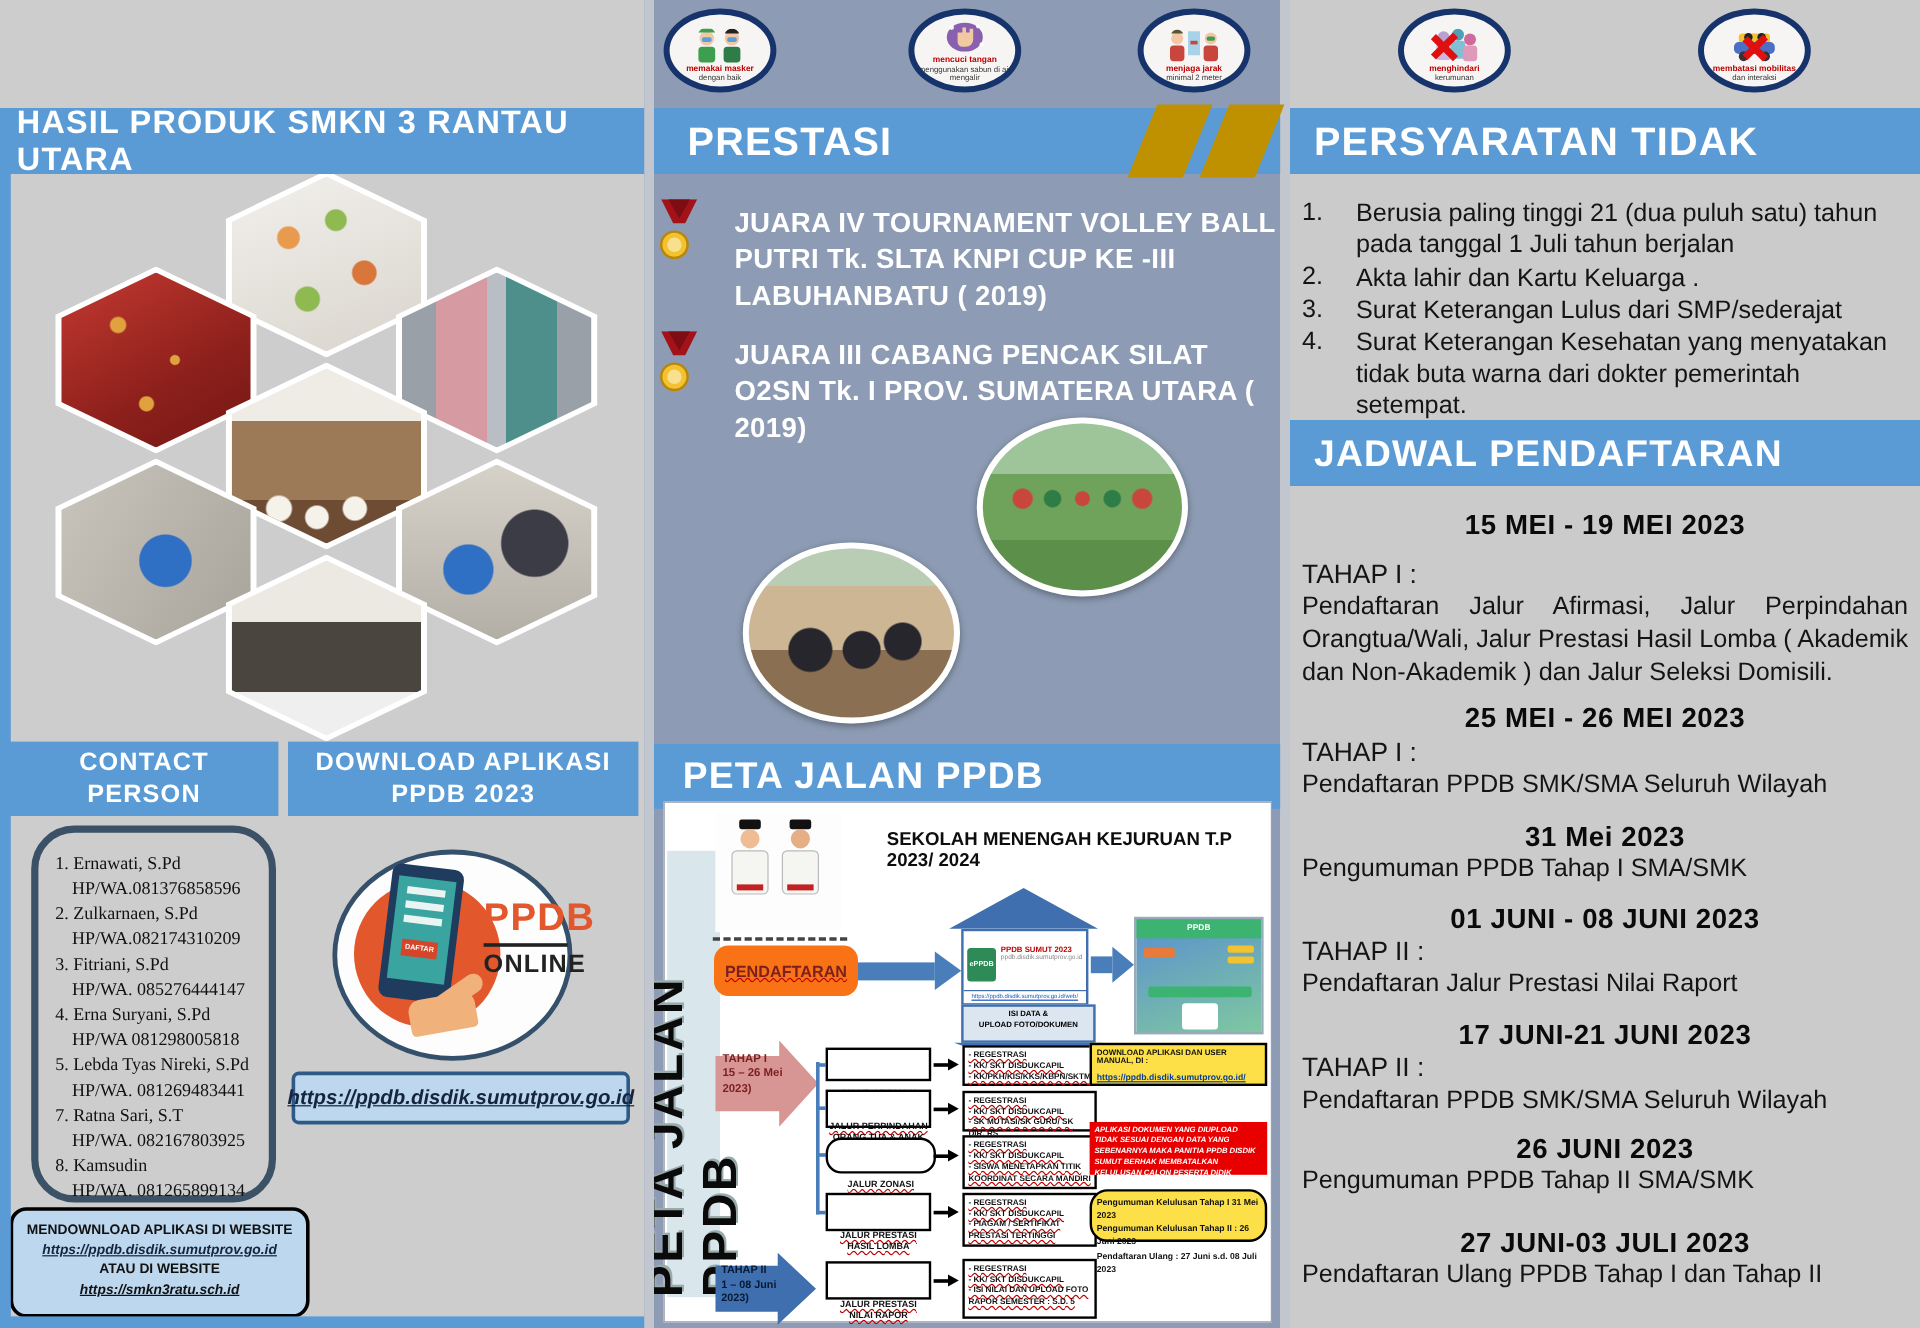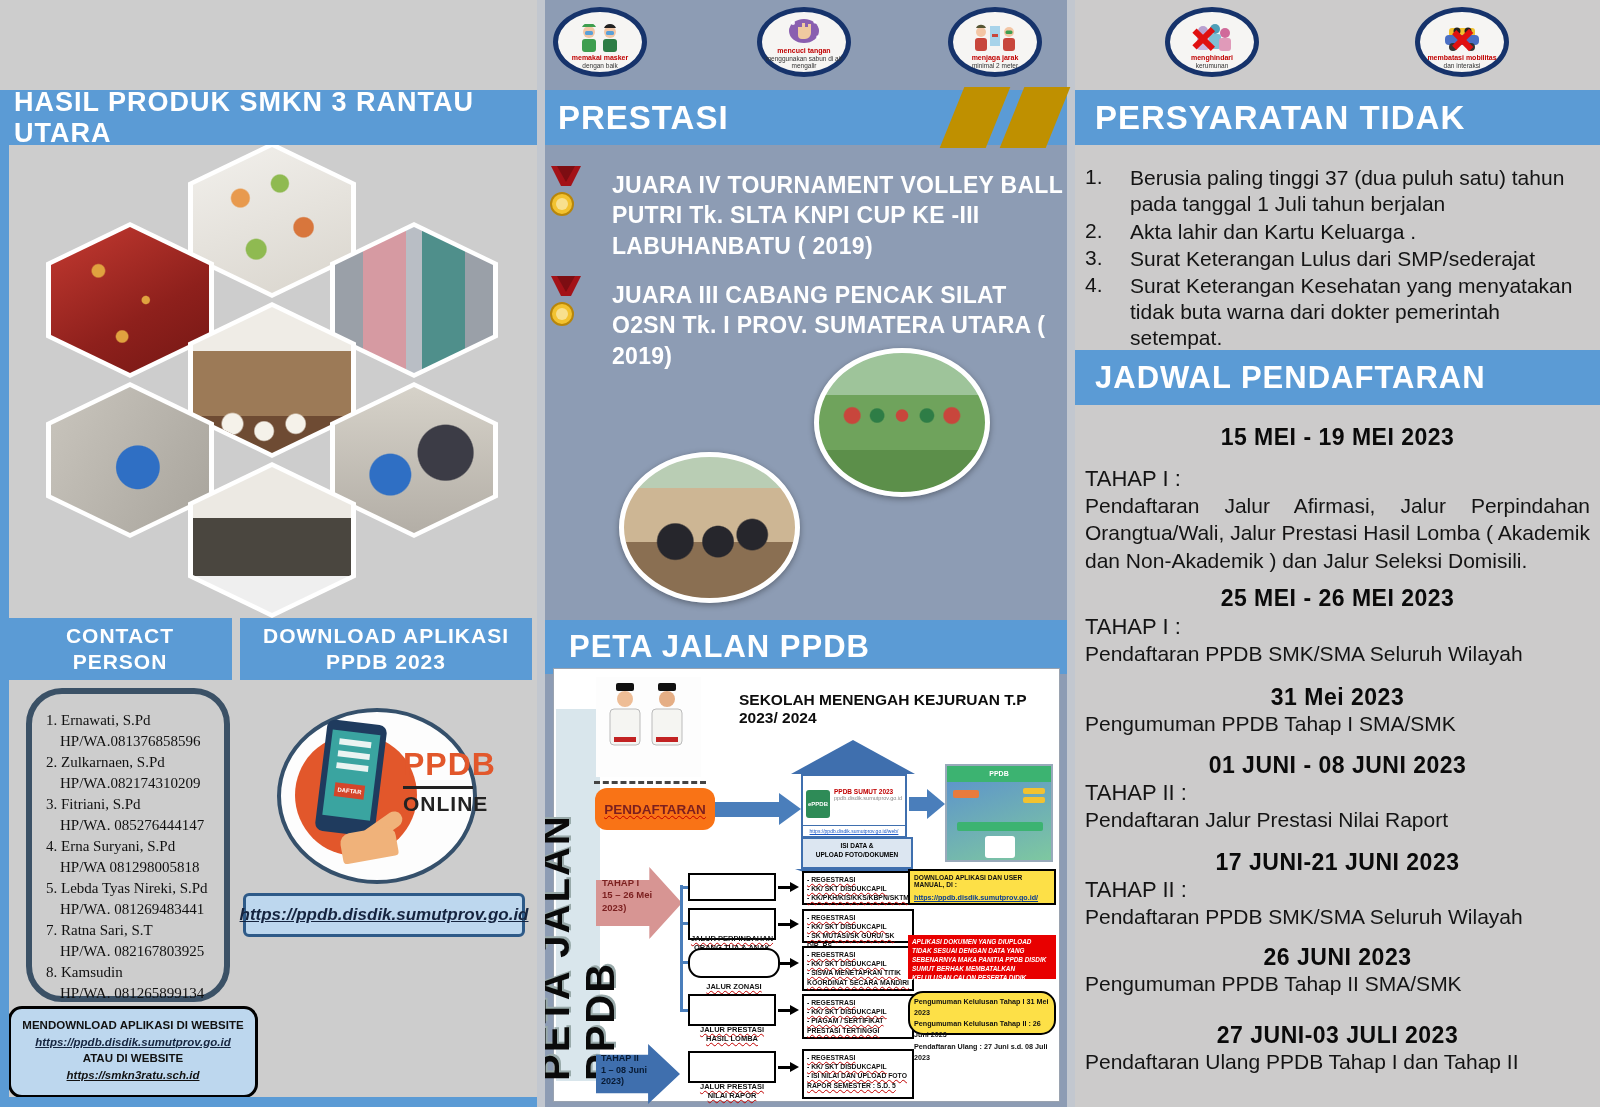--- a/index.html
+++ b/index.html
@@ -145,21 +145,21 @@
         </g>
     </svg>
     <span class="badge-top">membatasi mobilitas</span>
     <span class="badge-bottom">dan interaksi</span>
   </div>
 
   <div class="abs band" style="left:0;top:90px;width:537px;height:55px;">
     <span class="chub" style="font-size:27px;padding-left:14px;">HASIL PRODUK SMKN 3 RANTAU UTARA</span>
   </div>
   <div class="abs band" style="left:545px;top:90px;width:522px;height:55px;">
-    <span class="chub" style="font-size:33px;padding-left:13px;">PRESTASI</span>
+    <span class="chub" style="font-size:33px;padding-left:28px;">PRESTASI</span>
   </div>
   <div class="abs band" style="left:1075px;top:90px;width:525px;height:55px;">
     <span class="chub" style="font-size:33px;padding-left:20px;">PERSYARATAN TIDAK</span>
   </div>
   <div class="abs gold" style="left:952px;top:87px;width:46px;height:61px;"></div>
   <div class="abs gold" style="left:1012px;top:87px;width:46px;height:61px;"></div>
 
   <div class="abs hex" style="left:188px;top:142px;">
       <div class="ph ph-food"></div>
     </div>
@@ -399,21 +399,21 @@
       <div class="warn-text">APLIKASI DOKUMEN YANG DIUPLOAD TIDAK SESUAI DENGAN DATA YANG SEBENARNYA MAKA PANITIA PPDB DISDIK SUMUT BERHAK MEMBATALKAN KELULUSAN CALON PESERTA DIDIK</div>
     </div>
     <div class="abs info-box" style="left:354px;top:322px;width:148px;height:44px;border-radius:15px;">
       <div class="res-line">Pengumuman Kelulusan Tahap I  31 Mei 2023</div>
       <div class="res-line">Pengumuman Kelulusan Tahap II : 26 Juni 2023</div>
       <div class="res-line">Pendaftaran Ulang   : 27 Juni s.d. 08 Juli 2023</div>
     </div>
   </div>
 
   <div class="abs req-no" style="left:1085px;top:165px;">1.</div>
-  <div class="abs req-text" style="left:1130px;top:165px;width:440px;">Berusia paling tinggi 37 (dua puluh satu) tahun pada tanggal 1 Juli tahun berjalan</div>
+  <div class="abs req-text" style="left:1130px;top:165px;width:440px;">Berusia paling tinggi 21 (dua puluh satu) tahun pada tanggal 1 Juli tahun berjalan</div>
   <div class="abs req-no" style="left:1085px;top:219px;">2.</div>
   <div class="abs req-text" style="left:1130px;top:219px;width:440px;">Akta lahir dan Kartu Keluarga .</div>
   <div class="abs req-no" style="left:1085px;top:246px;">3.</div>
   <div class="abs req-text" style="left:1130px;top:246px;width:440px;">Surat Keterangan Lulus dari SMP/sederajat</div>
   <div class="abs req-no" style="left:1085px;top:273px;">4.</div>
   <div class="abs req-text" style="left:1130px;top:273px;width:445px;">Surat Keterangan Kesehatan yang menyatakan tidak buta warna dari dokter pemerintah setempat.</div>
 
   <div class="abs band" style="left:1075px;top:350px;width:525px;height:55px;">
     <span class="chub" style="font-size:31px;padding-left:20px;">JADWAL PENDAFTARAN</span>
   </div>

